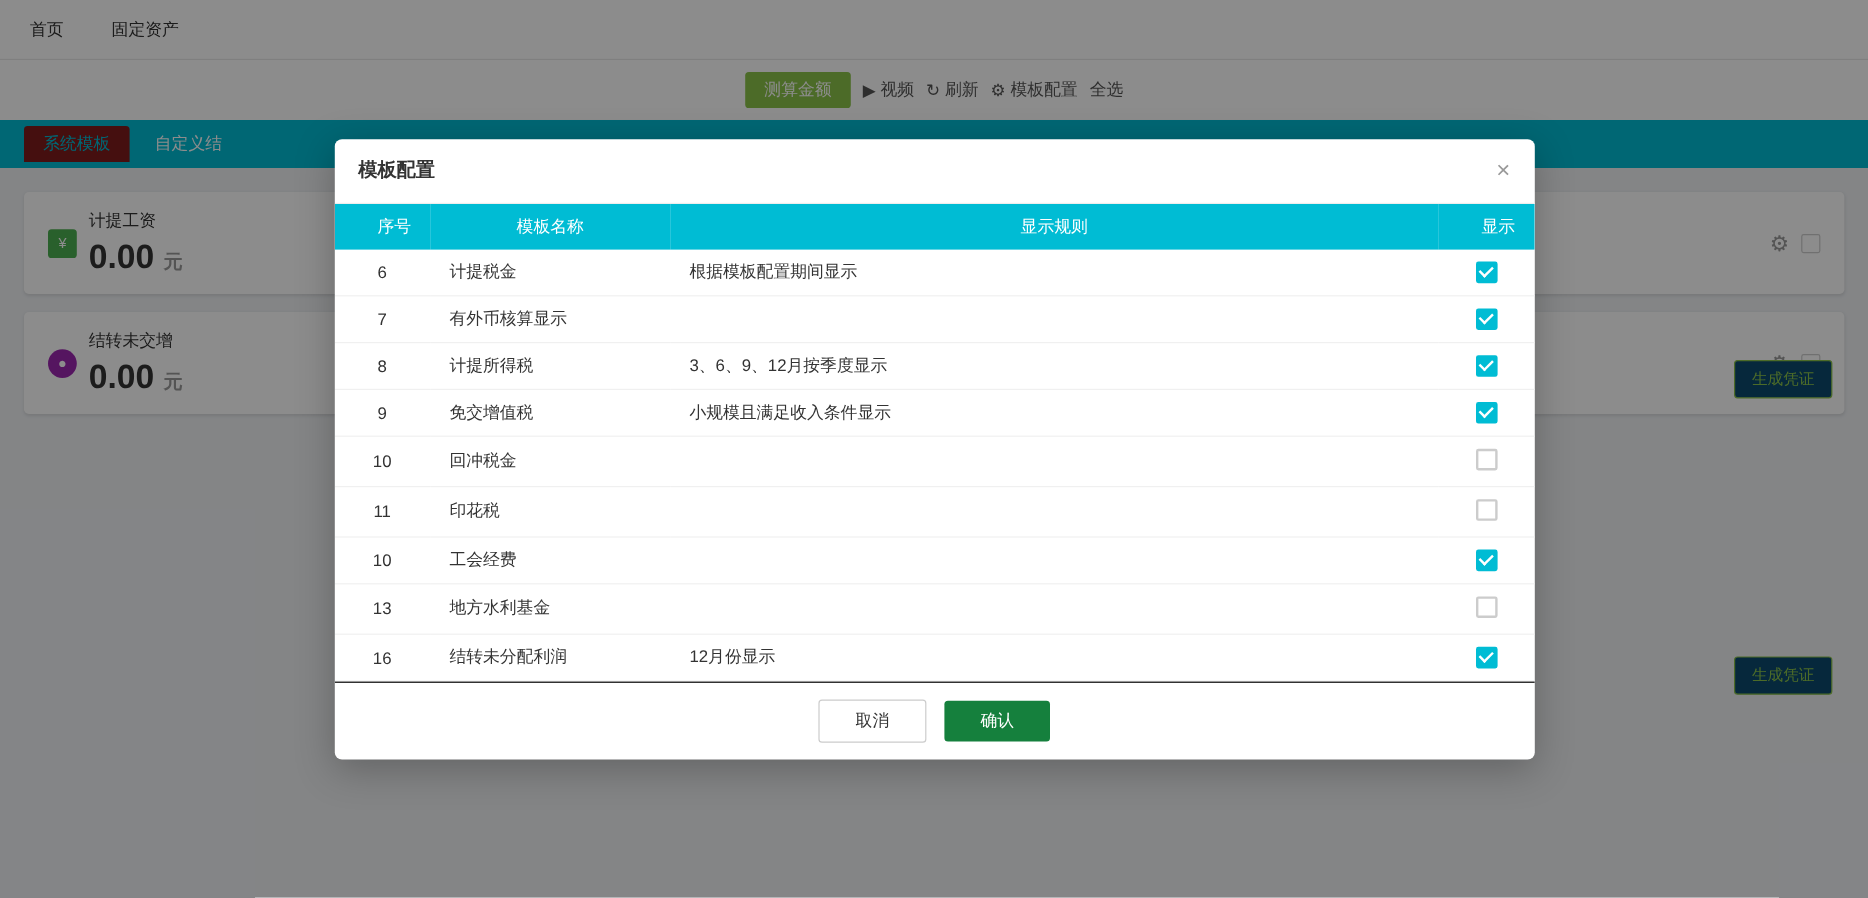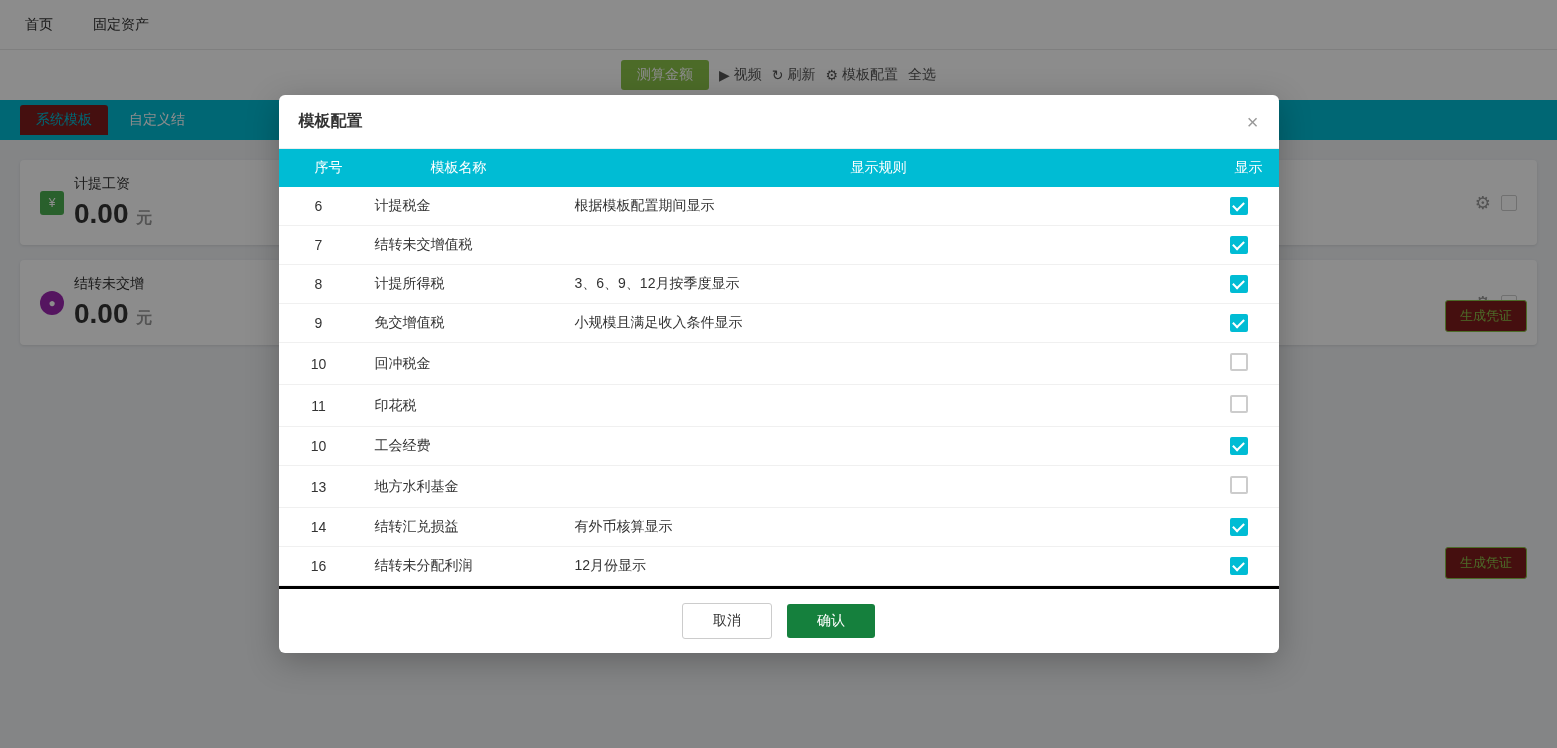--- a/index.html
+++ b/index.html
@@ -130,21 +130,21 @@
       border-radius: 50%;
       display: flex; align-items: center; justify-content: center;
       color: #fff; font-size: 12px;
     }
     .card-title { font-size: 14px; color: #333; }
     .card-amount { font-size: 28px; font-weight: bold; color: #333; margin-top: 5px; }
     .card-right { display: flex; align-items: center; gap: 10px; }
     .btn-gen {
       border: 1px solid #8bc34a;
       color: #8bc34a;
-      background: #7f1d1d;
+      background: #0c4a6e;
       padding: 6px 14px;
       border-radius: 3px;
       cursor: pointer;
       font-size: 13px;
     }
     .gear-icon {
       color: #999;
       cursor: pointer;
       font-size: 18px;
     }
@@ -195,21 +195,21 @@
       font-size: 20px;
       color: #999;
       line-height: 1;
     }
     .modal-body {
       flex: 1;
       overflow-y: auto;
     }
     .modal-footer {
       padding: 14px 20px;
-      border-top: 3px solid #000000;
+      border-top: 1px solid #000000;
       display: flex;
       align-items: center;
       justify-content: center;
       gap: 15px;
     }
 
     
     .config-table {
       width: 100%;
       border-collapse: collapse;
@@ -396,21 +396,21 @@
         </thead>
         <tbody id="table-body">
         <tr>
               <td>6</td>
               <td>计提税金</td>
               <td>根据模板配置期间显示</td>
               <td style="text-align: center;"><span class="cb-checked"></span></td>
             </tr>
             <tr>
               <td>7</td>
-              <td>结转未交增值税</td>
+              <td>有外币核算显示</td>
               <td></td>
               <td style="text-align: center;"><span class="cb-checked"></span></td>
             </tr>
             <tr>
               <td>8</td>
               <td>计提所得税</td>
               <td>3、6、9、12月按季度显示</td>
               <td style="text-align: center;"><span class="cb-checked"></span></td>
             </tr>
             <tr>
@@ -437,26 +437,20 @@
               <td></td>
               <td style="text-align: center;"><span class="cb-checked"></span></td>
             </tr>
             <tr>
               <td>13</td>
               <td>地方水利基金</td>
               <td></td>
               <td style="text-align: center;"><span class="cb-unchecked"></span></td>
             </tr>
             <tr>
-              <td>14</td>
-              <td>结转汇兑损益</td>
-              <td>有外币核算显示</td>
-              <td style="text-align: center;"><span class="cb-checked"></span></td>
-            </tr>
-            <tr>
               <td>16</td>
               <td>结转未分配利润</td>
               <td>12月份显示</td>
               <td style="text-align: center;"><span class="cb-checked"></span></td>
             </tr>
           </tbody>
       </table>
     </div>
 
     <div class="modal-footer">

